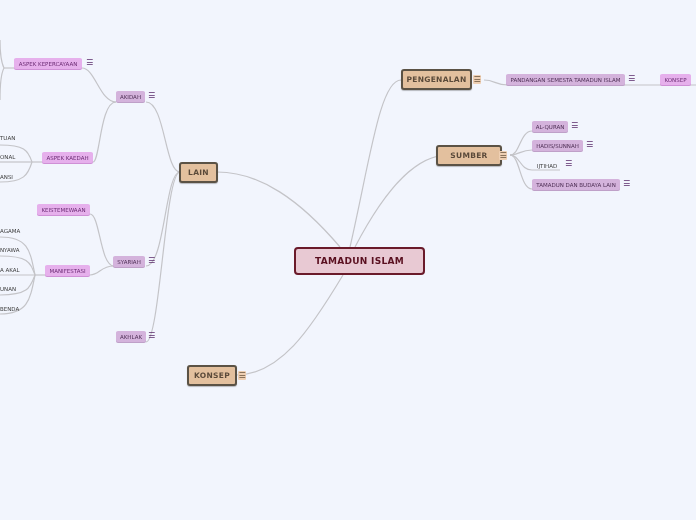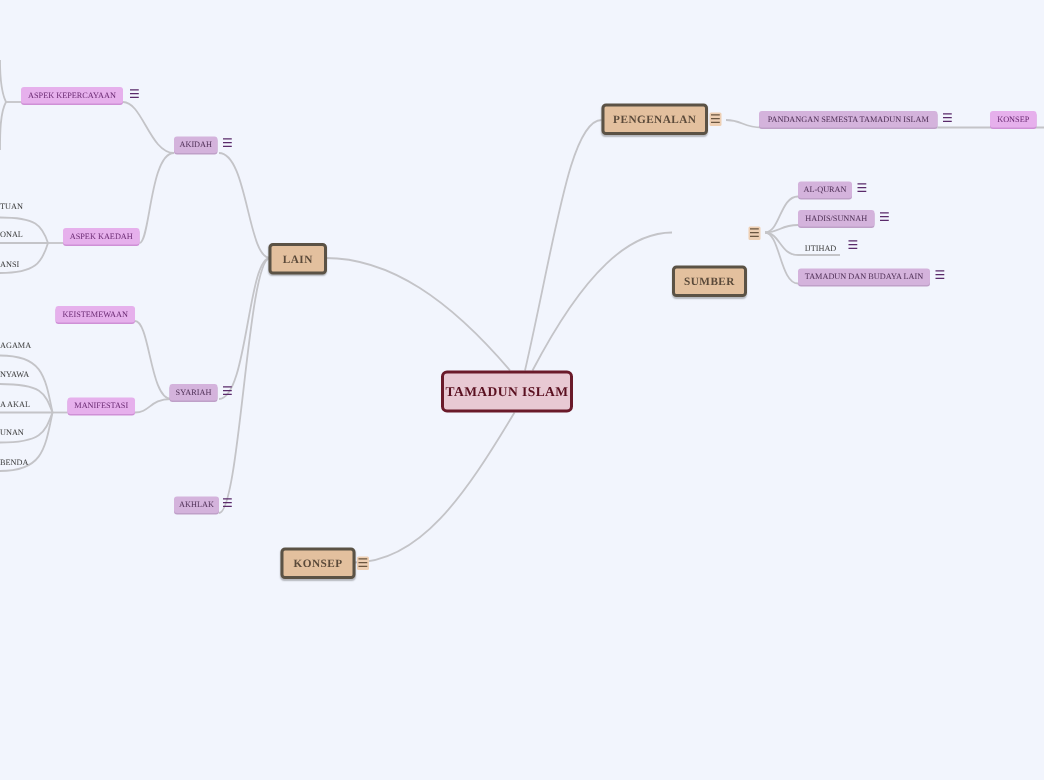--- a/index.html
+++ b/index.html
@@ -2,21 +2,21 @@
 <html><head>
 <meta charset="utf-8">
 <style>
   html, body { margin:0; padding:0; }
   body {
     width:696px; height:520px; overflow:hidden; position:relative;
     background:#f2f5fd;
     font-family:"DejaVu Sans", sans-serif;
   }
   svg.links { position:absolute; left:0; top:0; width:696px; height:520px; pointer-events:none; }
-  .node { position:absolute; box-sizing:border-box; white-space:nowrap; display:flex; align-items:center; justify-content:center;font-family:Liberation Serif, serif; }
+  .node { position:absolute; box-sizing:border-box; white-space:nowrap; display:flex; align-items:center; justify-content:center; }
   .root {
     background:#e8c9d3; border:2px solid #6a1a2a; border-radius:4px;
     color:#5a1020; font-weight:bold; font-size:9px; letter-spacing:0.3px;
   }
   .main {
     background:#e3c09e; border:2px solid #5b5245; border-radius:3px;
     color:#5b4a3a; font-weight:bold; font-size:7.5px; letter-spacing:0.3px;
     box-shadow:0 1px 1px rgba(0,0,0,0.25);
   }
   .sub {
@@ -76,34 +76,34 @@
     <path d="M484 80 C 495 80, 495 85, 508 85 L 625 85"></path>
     <path d="M625 85 L 696 85"></path>
 
     <path d="M510 155 C 520 155, 520 131, 532 131"></path>
     <path d="M510 155 C 520 155, 520 150, 532 150"></path>
     <path d="M510 155 C 520 155, 520 170, 532 170 L 560 170"></path>
     <path d="M510 155 C 520 155, 520 189, 532 189"></path>
   </g>
 </svg>
 
-<div class="node root" style="left:294px;top:247px;width:88px;height:28px;">
+<div class="node root" style="left:294px;top:247px;width:131px;height:28px;">
   <span>TAMADUN ISLAM</span>
 </div>
 
 <div class="node main" style="left:179px;top:162px;width:39px;height:21px;">
   <span>LAIN</span>
 </div>
 
 <div class="node main" style="left:401px;top:69px;width:71px;height:21px;">
   <span>PENGENALAN</span>
 </div>
 <div class="notes-main" style="left:473px;top:75px;">☰</div>
 
-<div class="node main" style="left:448px;top:145px;width:50px;height:21px;margin-top:32px;">
+<div class="node main" style="left:436px;top:145px;width:66px;height:21px;">
   <span>SUMBER</span>
 </div>
 <div class="notes-main" style="left:499px;top:151px;">☰</div>
 
 <div class="node main" style="left:187px;top:365px;width:50px;height:21px;">
   <span>KONSEP</span>
 </div>
 <div class="notes-main" style="left:238px;top:371px;">☰</div>
 
 <div class="node sub" style="left:116px;top:91px;width:29px;height:11px;">

